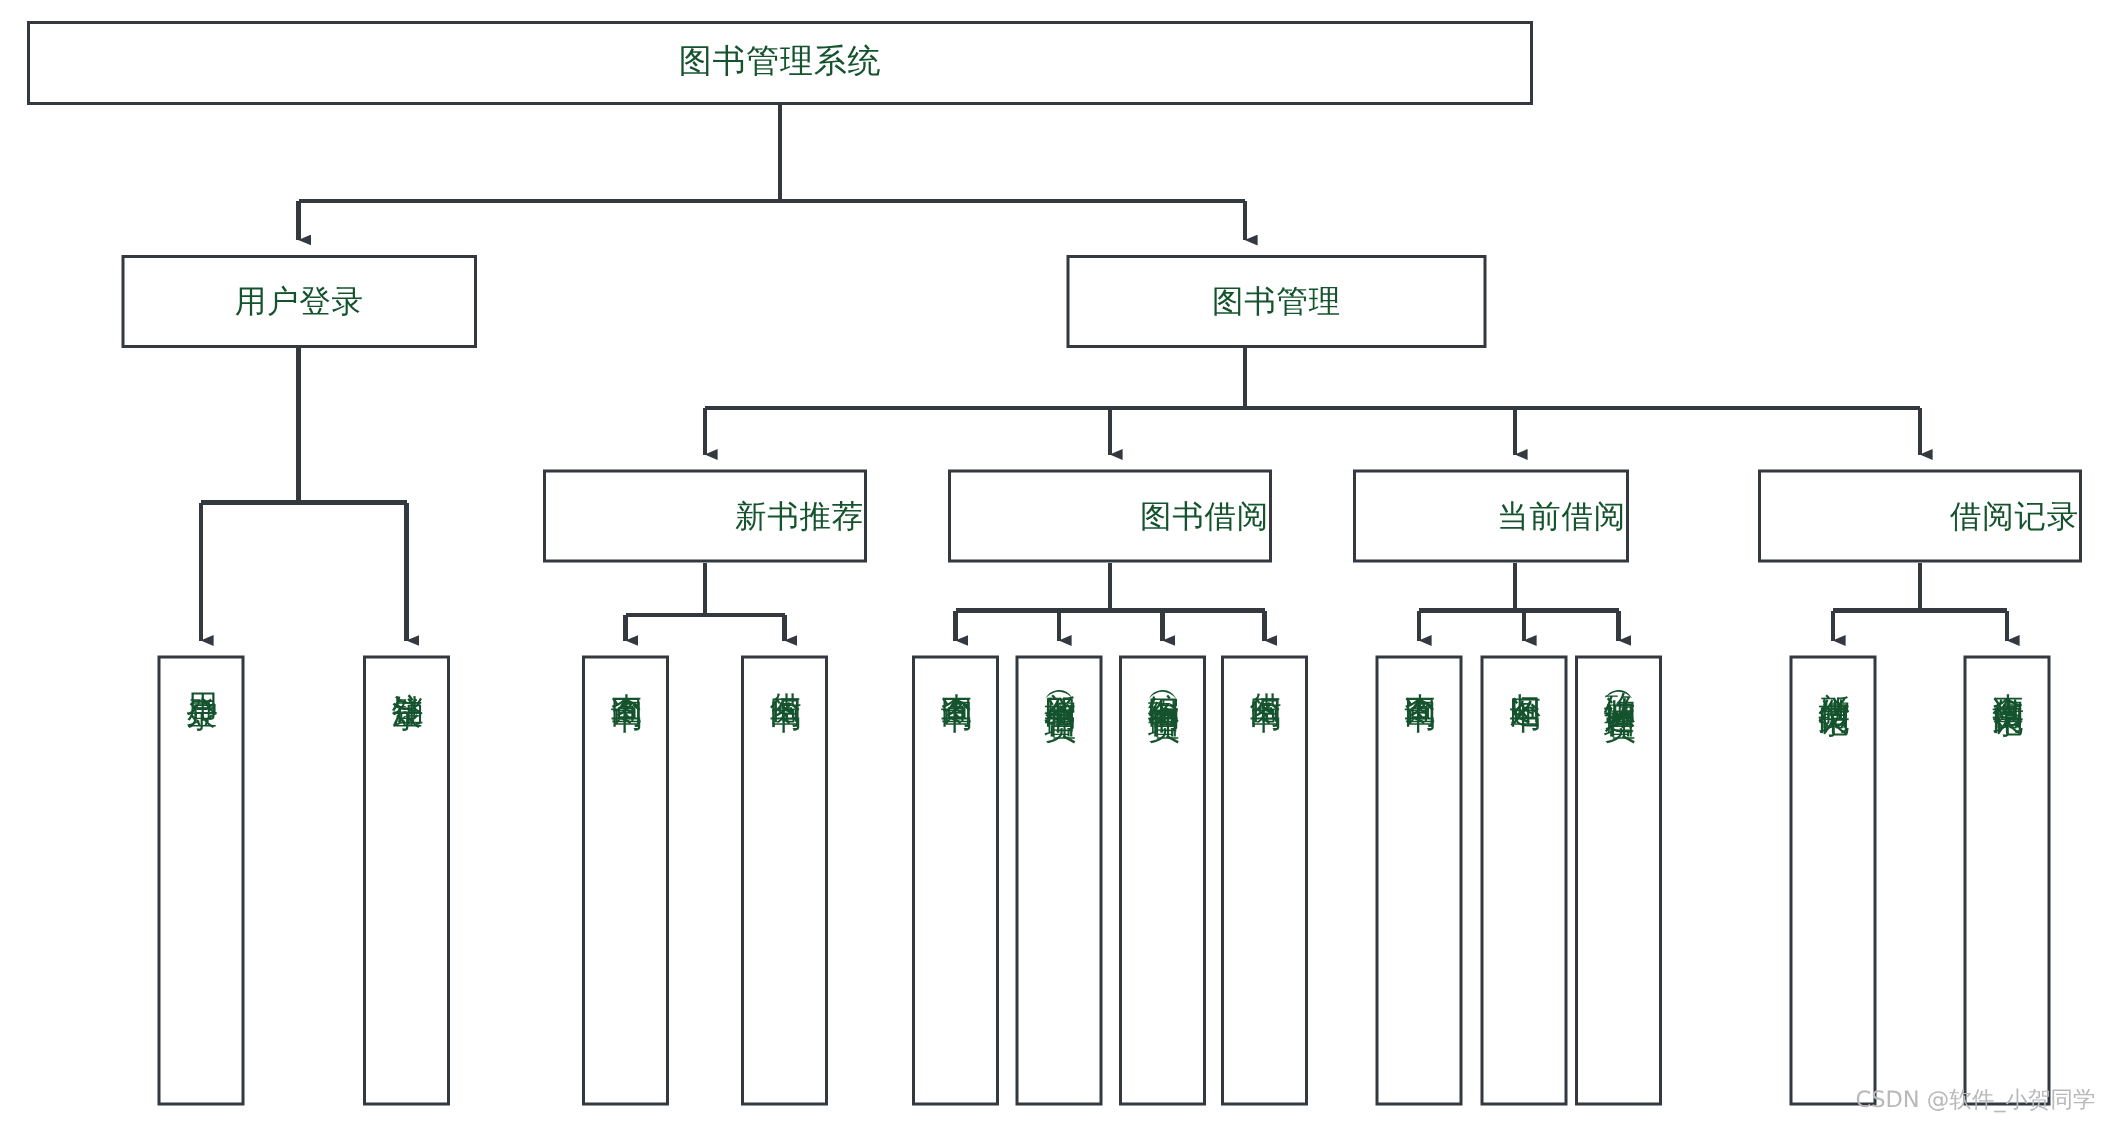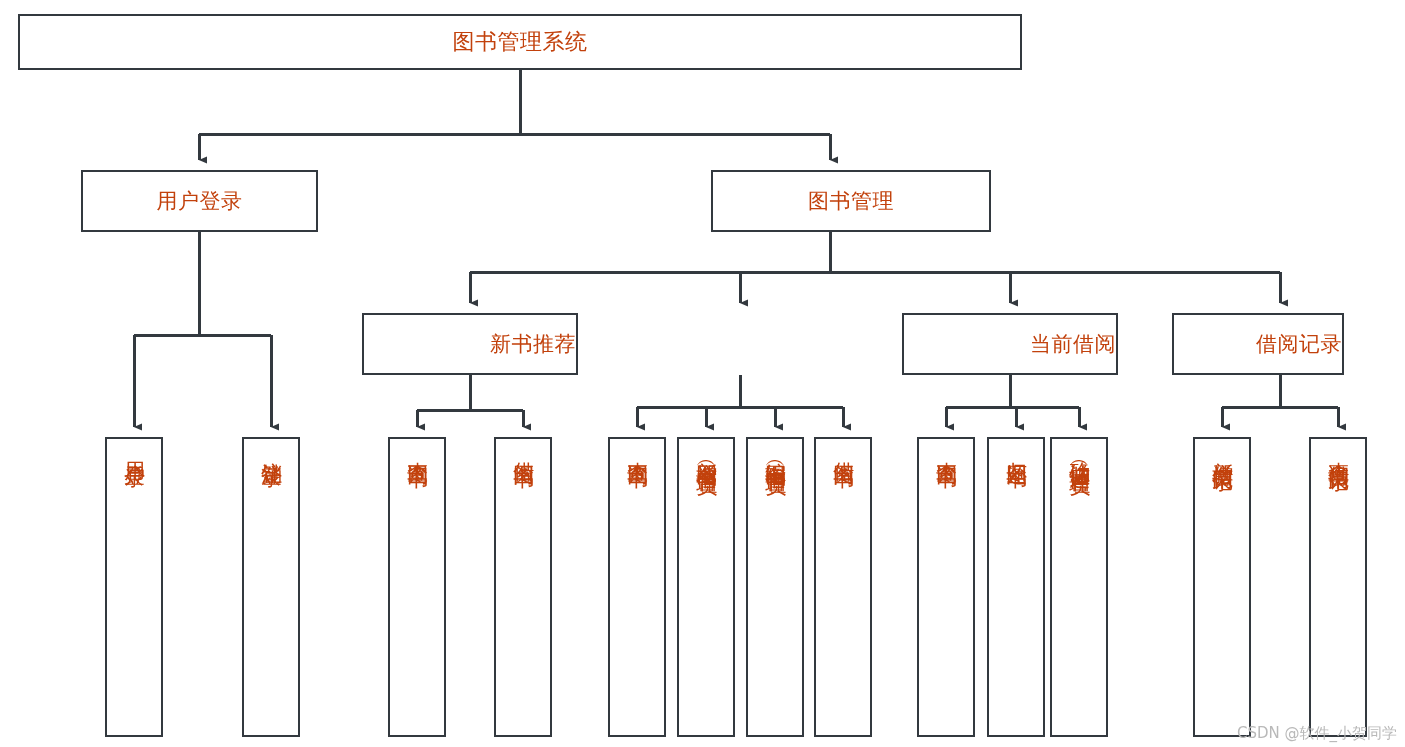--- a/index.html
+++ b/index.html
@@ -28,21 +28,21 @@
   }
   .node {
     position: absolute;
     box-sizing: border-box;
     background: #ffffff;
     border: 2px solid #33393f;
     display: flex;
     align-items: center;
     justify-content: center;
     text-align: center;
-    color: #c2410c;
+    color: #14532d;
     z-index: 2;
   }
   .node-label {
     display: block;
     letter-spacing: 0.5px;
     line-height: 1.18;
     white-space: pre;
   }
   
   .node.level-root {
@@ -156,24 +156,27 @@
   <div class="node level-2" style="left:81px; top:170px; width:237px;">
     <span class="node-label">用户登录</span>
   </div>
   <div class="node level-2" style="left:711px; top:170px; width:280px;">
     <span class="node-label">图书管理</span>
   </div>
 
   <div class="node level-3" style="left:362px; top:313px; width:216px;">
     <span class="node-label">新书推荐</span>
   </div>
-  <div class="node level-3" style="left:902px; top:313px; width:216px;">
+  <div class="node level-3" style="left:632px; top:313px; width:216px;">
+    <span class="node-label">图书借阅</span>
+  </div>
+  <div class="node level-3" style="left:902px; top:313px; width:184px;">
     <span class="node-label">当前借阅</span>
   </div>
-  <div class="node level-3" style="left:1172px; top:313px; width:172px;">
+  <div class="node level-3" style="left:1172px; top:313px; width:216px;">
     <span class="node-label">借阅记录</span>
   </div>
 
   <div class="node leaf" style="left:105px;">
     <span class="node-label">用户登录</span>
   </div>
   <div class="node leaf" style="left:242px;">
     <span class="node-label">注销登录</span>
   </div>
 

